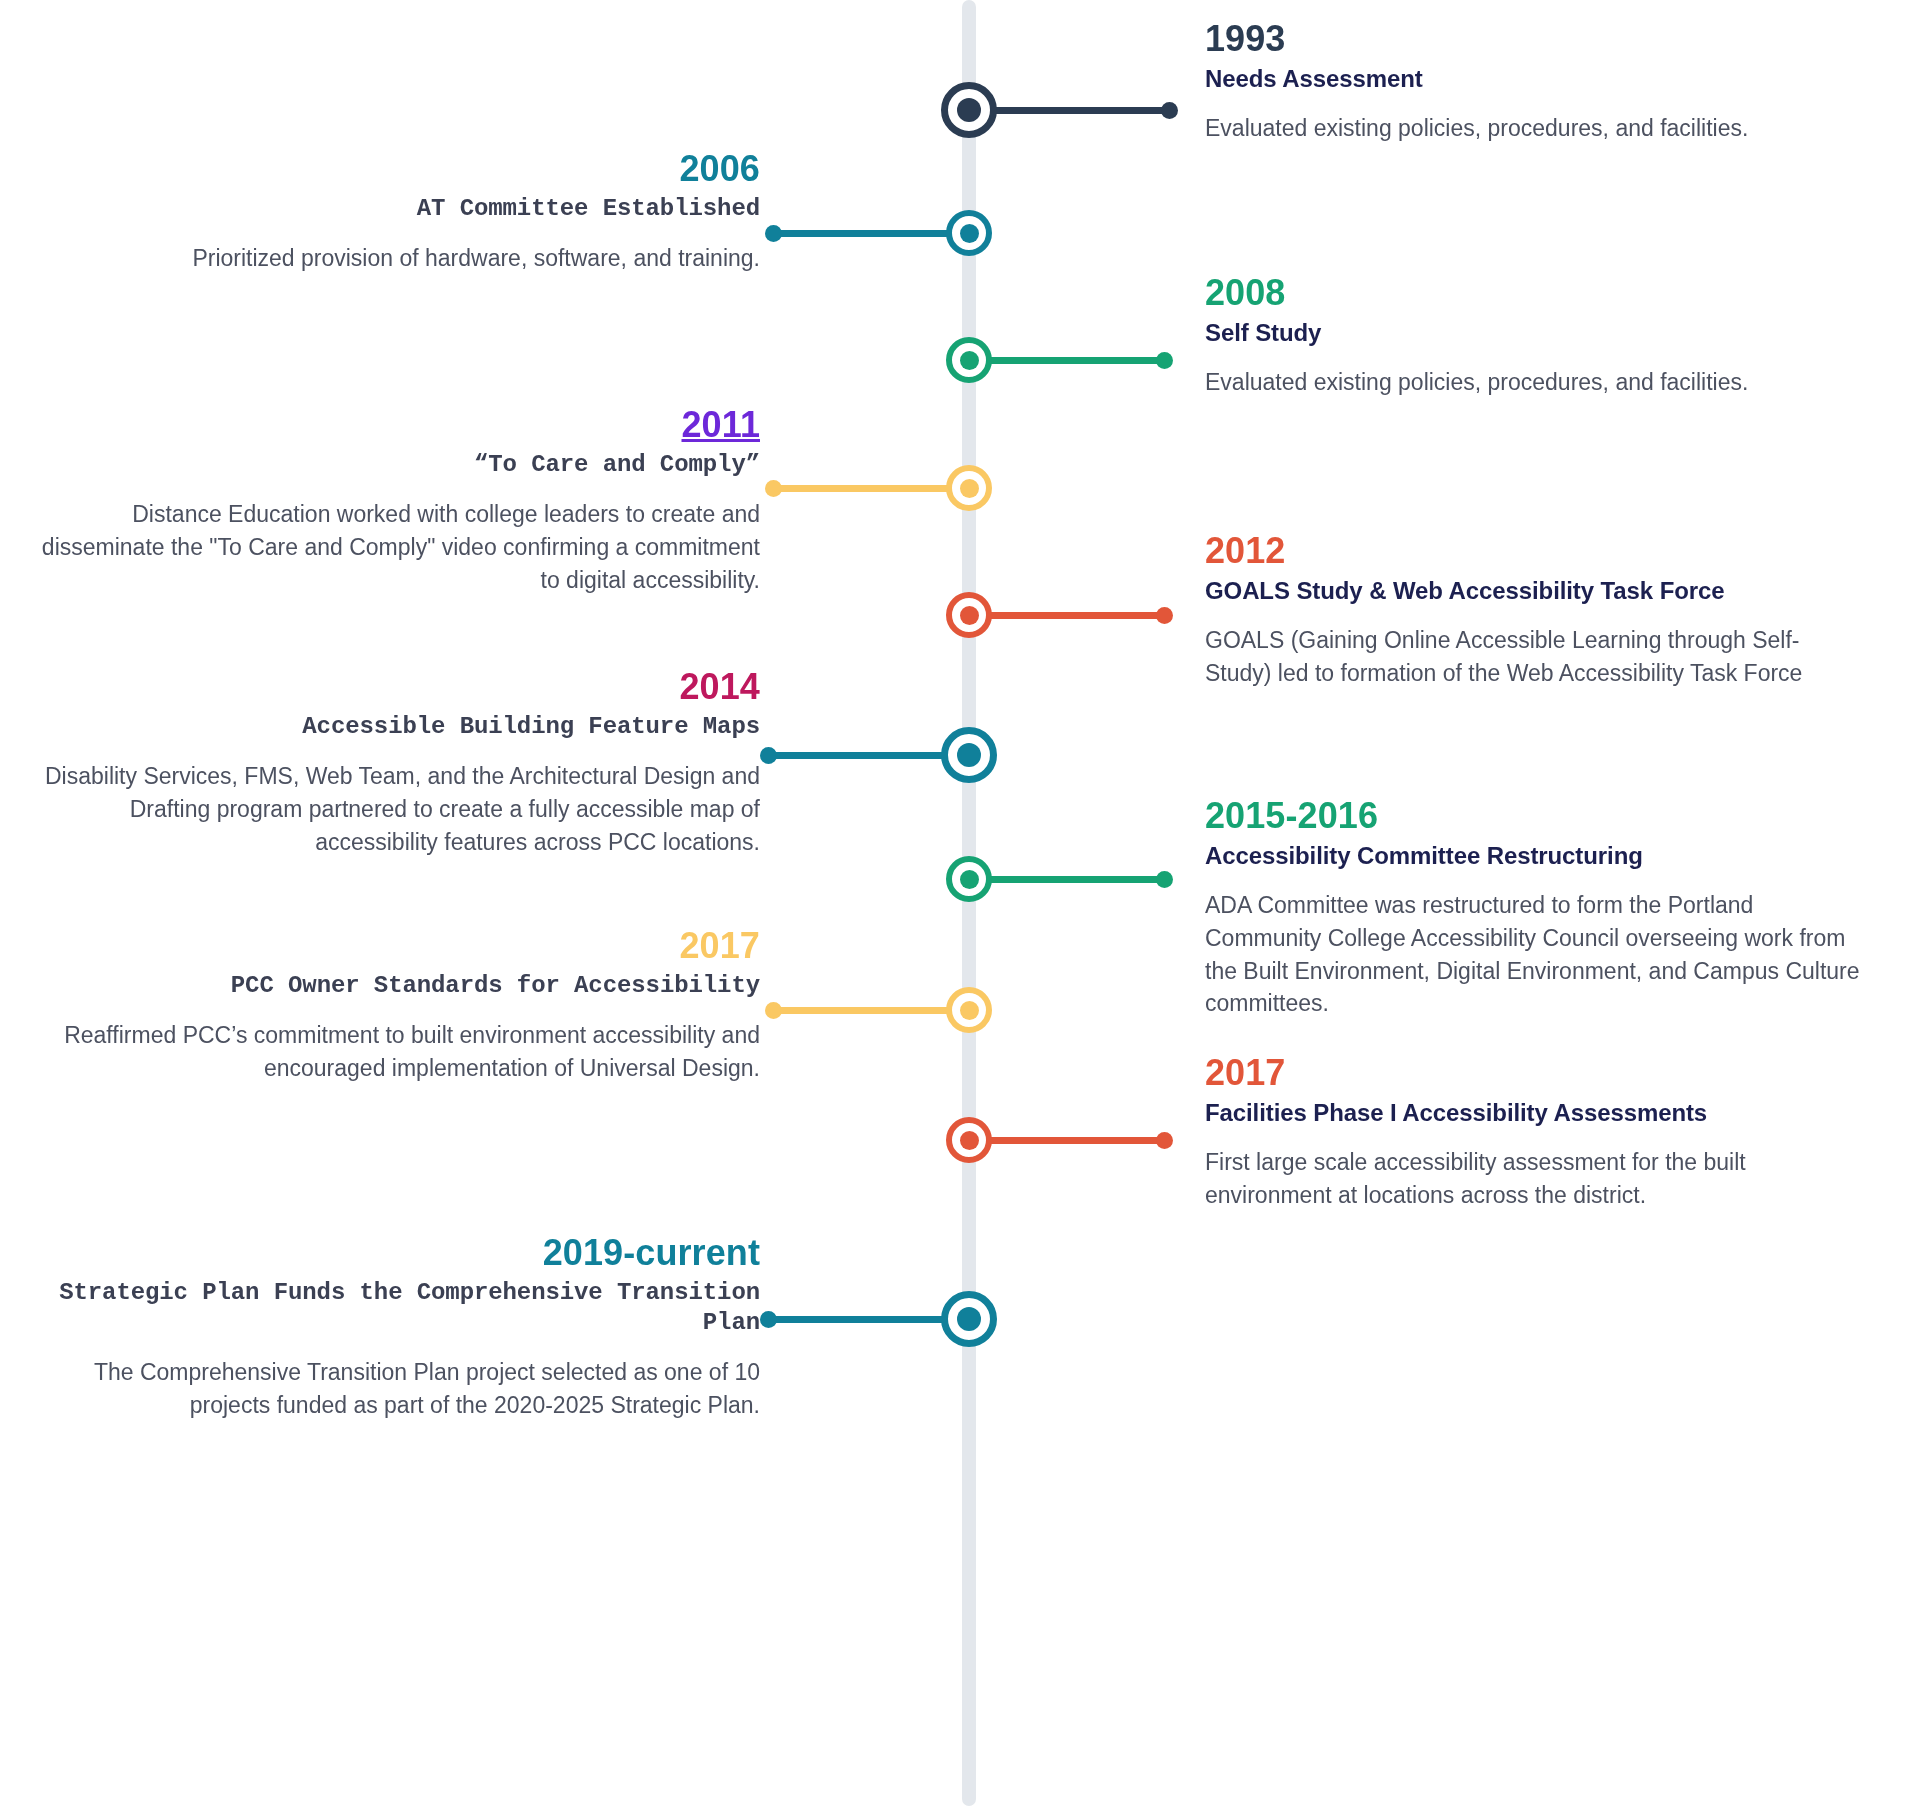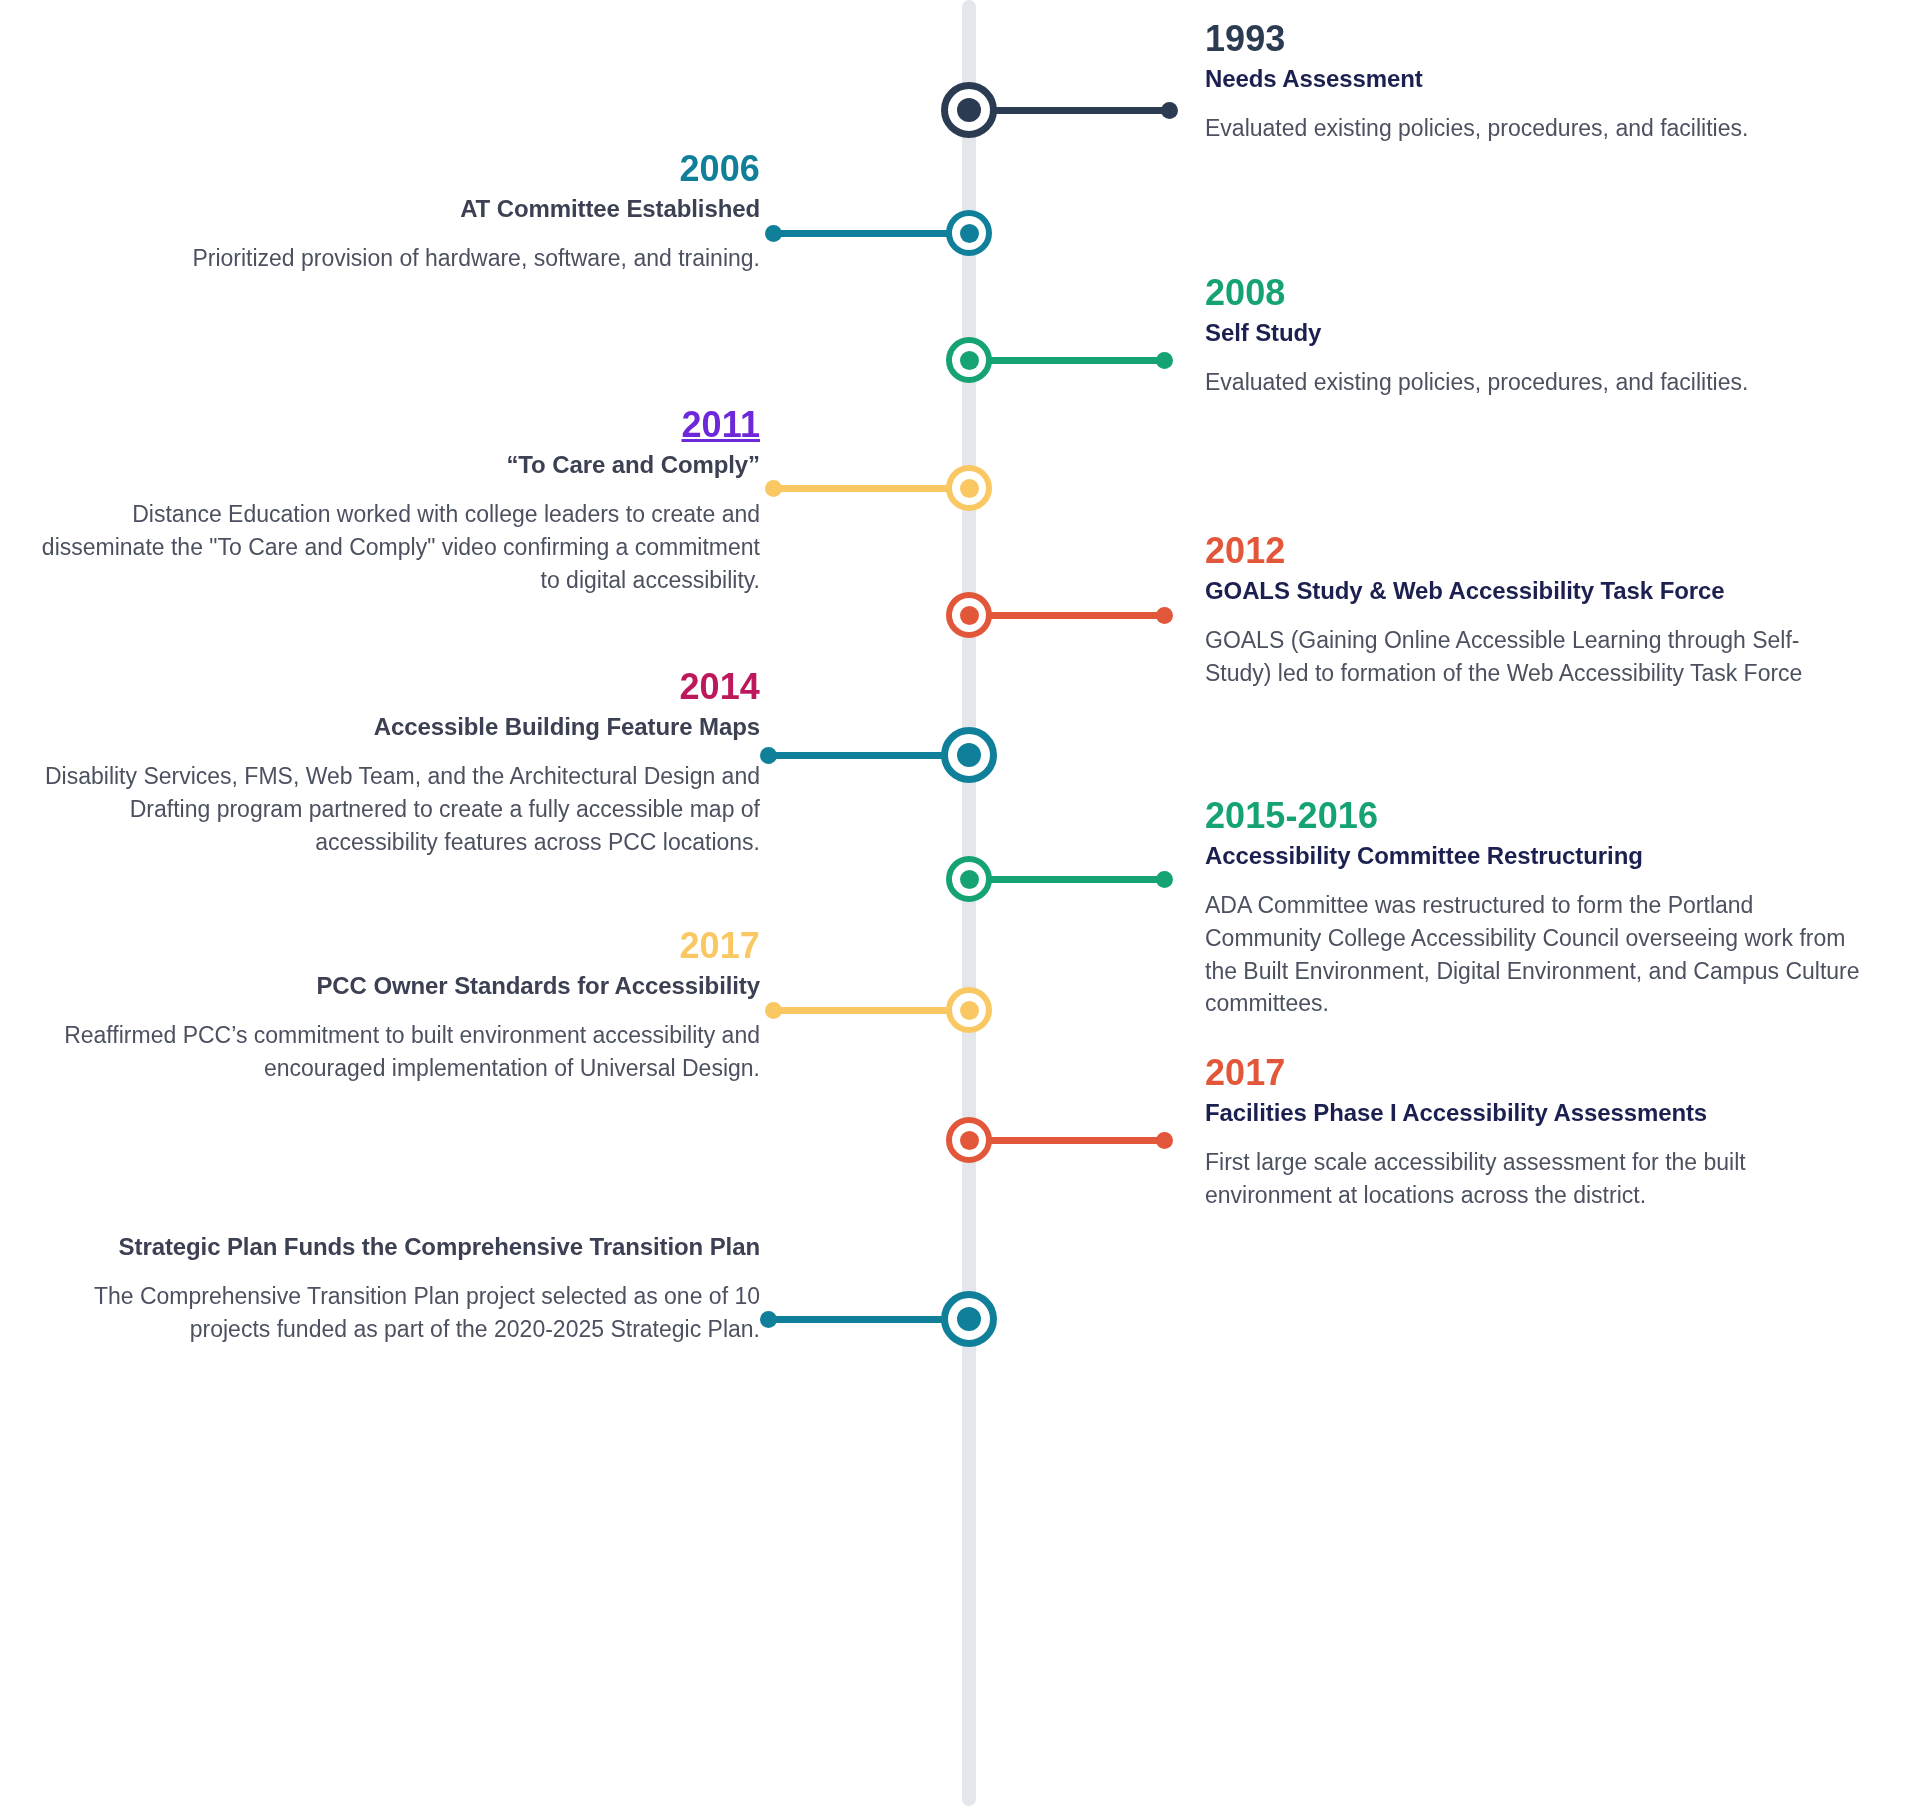--- a/index.html
+++ b/index.html
@@ -57,21 +57,21 @@
     margin: 0 0 4px 0;
     letter-spacing: 0.1px;
   }
   .headline {
     font-size: 24px;
     font-weight: 700;
     line-height: 1.25;
     margin: 0 0 18px 0;
     letter-spacing: -0.1px;
   }
-  .headline.left-head { color: #3b4053; }
+  .headline.left-head { color: #3b4053; font-family: Liberation Mono, monospace; }
   .headline.right-head { color: #1c2050; }
 
   .desc {
     font-size: 23px;
     line-height: 1.42;
     color: #4c5160;
     margin: 0;
     font-weight: 400;
   }
 
@@ -247,17 +247,18 @@
       </div>
     </div>
     <div class="event">
       <div class="connector to-left" style="background: rgb(16, 128, 154); top: 1316px; width: 185px; left: 762px;">
         <span class="endcap" style="background: rgb(16, 128, 154);"></span>
       </div>
       <div class="marker" style="border-color: rgb(16, 128, 154); top: 1291px;">
         <span class="core" style="background: rgb(16, 128, 154);"></span>
       </div>
       <div class="txtblock left" style="top: 1232px;">
+        <div class="yearlabel" style="color: rgb(16, 128, 154);">2019-current</div>
         <div class="headline left-head">Strategic Plan Funds the Comprehensive Transition Plan</div>
         <div class="desc">The Comprehensive Transition Plan project selected as one of 10 projects funded as part of the 2020-2025 Strategic Plan.</div>
       </div>
     </div>
   </div>
 
 </body></html>

